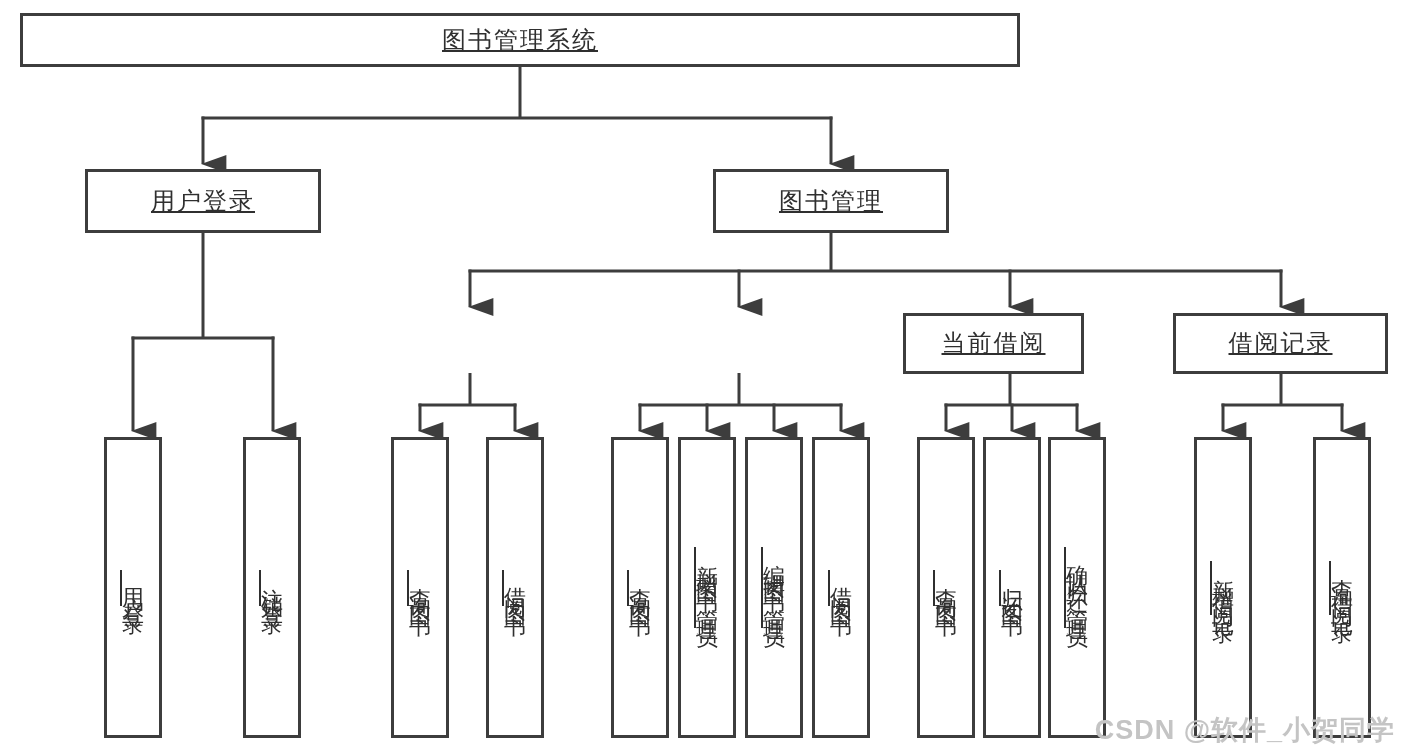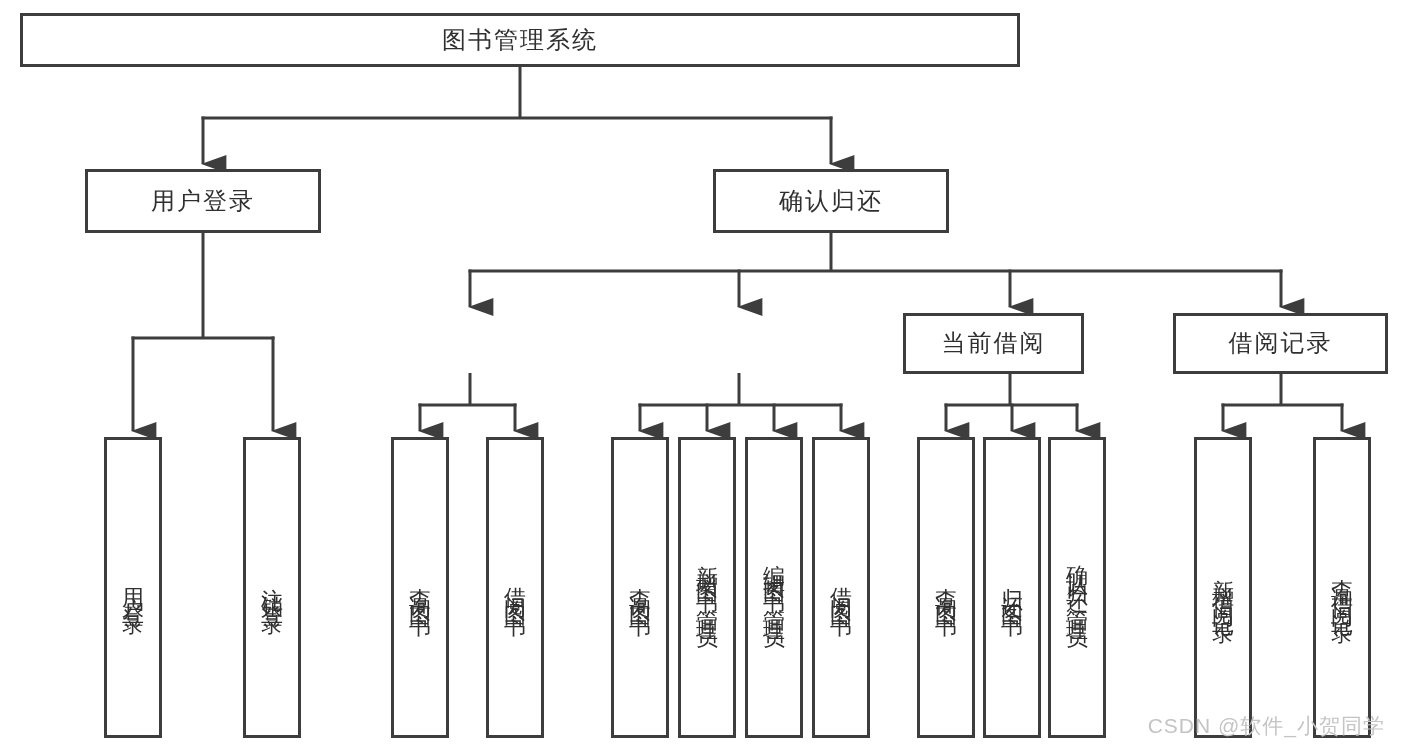--- a/index.html
+++ b/index.html
@@ -11,30 +11,32 @@
   }
   .canvas{position:absolute;left:0;top:0;width:1405px;height:747px;}
   svg.connectors{position:absolute;left:0;top:0;z-index:1;pointer-events:none;}
   .ln{stroke:var(--line-color,#3d3d3d);stroke-width:3;}
   .box{
     position:absolute;z-index:2;box-sizing:border-box;
     background:#ffffff;border:3px solid var(--box-border,#3d3d3d);
     display:flex;align-items:center;justify-content:center;
     font-size:24px;letter-spacing:2px;line-height:1.2;
     white-space:nowrap;
+    text-decoration:underline;
   }
   .box.v{
     writing-mode:vertical-lr;text-orientation:mixed;
     font-size:22px;letter-spacing:9px;line-height:1;
     white-space:normal;
   }
   .watermark{
-    position:absolute;z-index:3;right:20px;top:712px;
-    font-size:21px;letter-spacing:1px;
+    position:absolute;z-index:3;right:10px;top:712px;
+    font-size:27px;letter-spacing:1px;
     color:var(--watermark-color,#c4c4c4);
+    font-weight:bold;
   }
 </style>
 </head>
 <body>
 
 <div class="canvas">
 
   <svg class="connectors" width="1405" height="747" viewBox="0 0 1405 747">
     <defs>
       <marker id="arw" viewBox="0 0 10 14" refX="5" refY="13" markerWidth="6" markerHeight="8.5" orient="auto">
@@ -93,21 +95,21 @@
       <line class="ln" x1="1281" y1="373" x2="1281" y2="405"></line>
       <line class="ln" x1="1221.5" y1="405" x2="1343.5" y2="405"></line>
       <line class="ln" x1="1223" y1="403.5" x2="1223" y2="431" marker-end="url(#arw)"></line>
       <line class="ln" x1="1342" y1="403.5" x2="1342" y2="431" marker-end="url(#arw)"></line>
     </g>
   </svg>
 
   <div class="box" style="left:20px;top:13px;width:1000px;height:54px">图书管理系统</div>
 
   <div class="box" style="left:85px;top:169px;width:236px;height:64px">用户登录</div>
-  <div class="box" style="left:713px;top:169px;width:236px;height:64px">确认归还</div>
+  <div class="box" style="left:713px;top:169px;width:236px;height:64px">图书管理</div>
 
   <div class="box" style="left:903px;top:313px;width:181px;height:61px">当前借阅</div>
   <div class="box" style="left:1173px;top:313px;width:215px;height:61px">借阅记录</div>
 
   <div class="box v" style="left:104px;top:437px;width:58px;height:301px">用户登录</div>
   <div class="box v" style="left:243px;top:437px;width:58px;height:301px">注销登录</div>
 
   <div class="box v" style="left:391px;top:437px;width:58px;height:301px">查询图书</div>
   <div class="box v" style="left:486px;top:437px;width:58px;height:301px">借阅图书</div>
 

